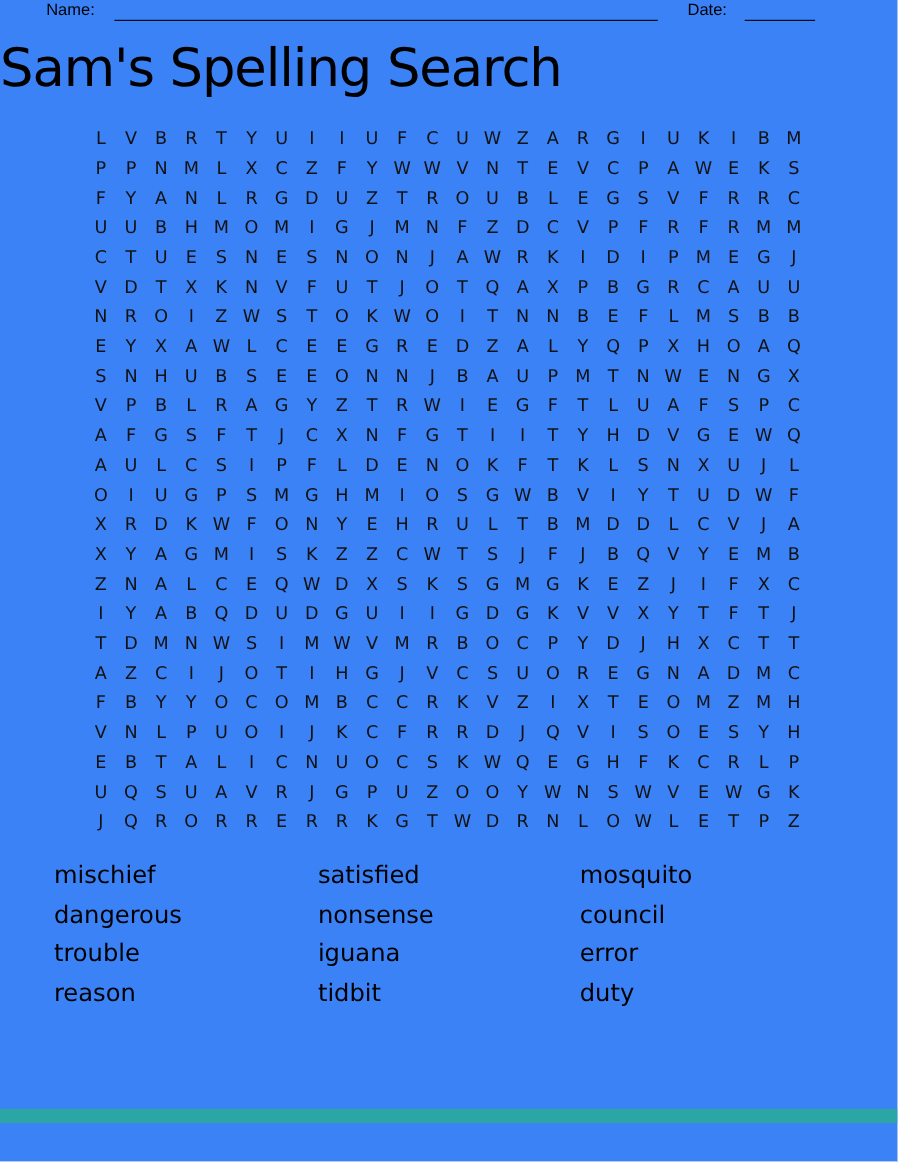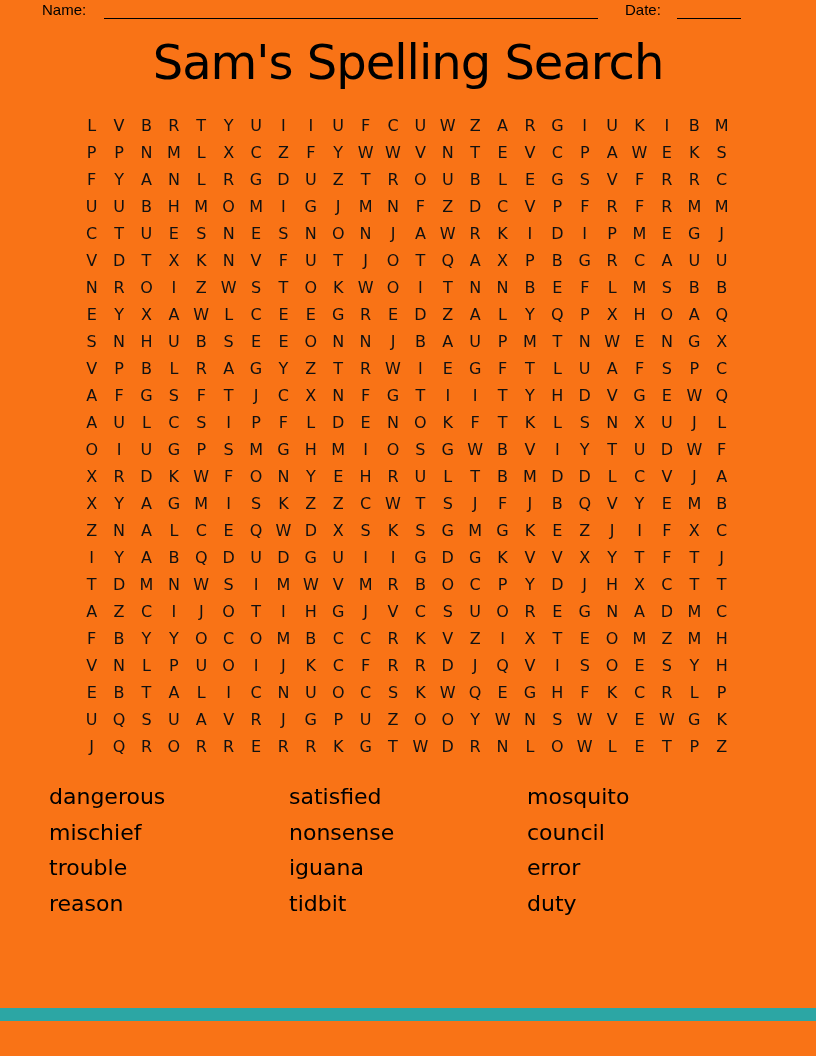--- a/index.html
+++ b/index.html
@@ -4,21 +4,21 @@
 <style>
   html, body {
     margin: 0;
     padding: 0;
     background: #ffffff;
   }
   #page {
     position: relative;
     width: 816px;
     height: 1056px;
-    background: #f97316;
+    background: #3b82f6;
     overflow: hidden;
     font-family: "DejaVu Sans", sans-serif;
     color: #000000;
   }
 
   
   .hdr-label {
     position: absolute;
     top: 1px;
     font-family: "Liberation Sans", sans-serif;
@@ -37,21 +37,21 @@
   }
   #name-line { left: 104px; width: 494px; }
   #date-line { left: 677px; width: 64px; }
 
   
   #puzzle-title {
     position: absolute;
     top: 33px;
     left: 0;
     width: 816px;
-    text-align: center;
+    text-align: left;
     font-size: 48px;
     line-height: 58px;
     font-weight: 500;
     letter-spacing: -1px;
     color: #000000;
     white-space: nowrap;
   }
 
   
   #word-grid {
@@ -684,22 +684,22 @@
       <div class="cell">O</div>
       <div class="cell">W</div>
       <div class="cell">L</div>
       <div class="cell">E</div>
       <div class="cell">T</div>
       <div class="cell">P</div>
       <div class="cell">Z</div>
     </div>
 
   <div id="word-col-0" class="word-col">
+      <div class="word">mischief</div>
       <div class="word">dangerous</div>
-      <div class="word">mischief</div>
       <div class="word">trouble</div>
       <div class="word">reason</div>
     </div>
   <div id="word-col-1" class="word-col">
       <div class="word">satisfied</div>
       <div class="word">nonsense</div>
       <div class="word">iguana</div>
       <div class="word">tidbit</div>
     </div>
   <div id="word-col-2" class="word-col">

